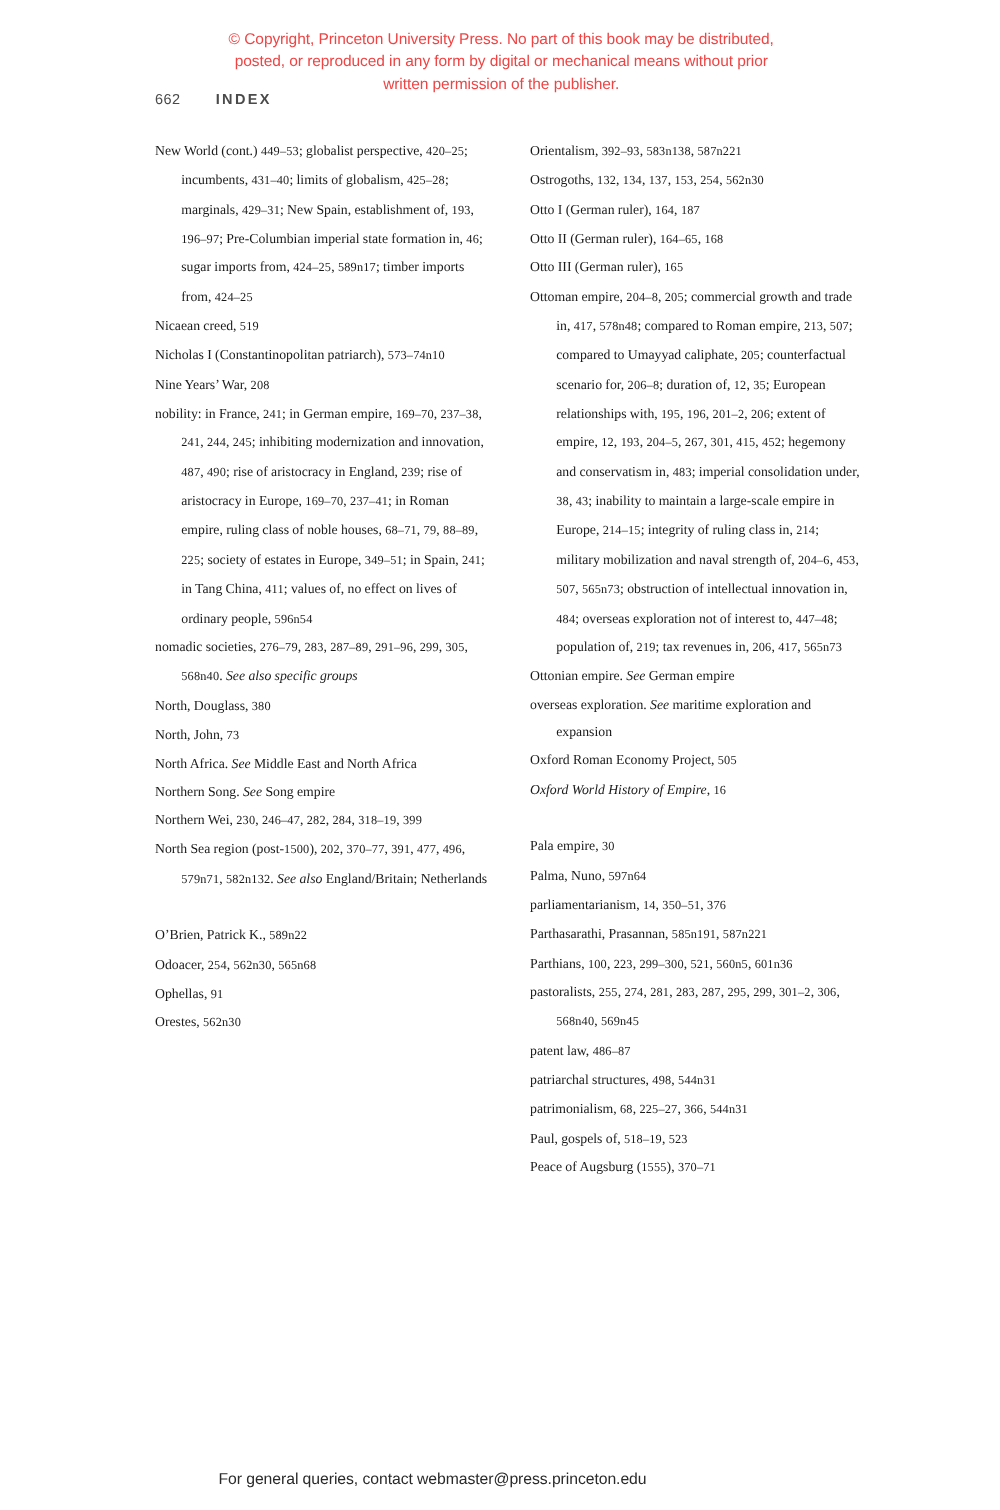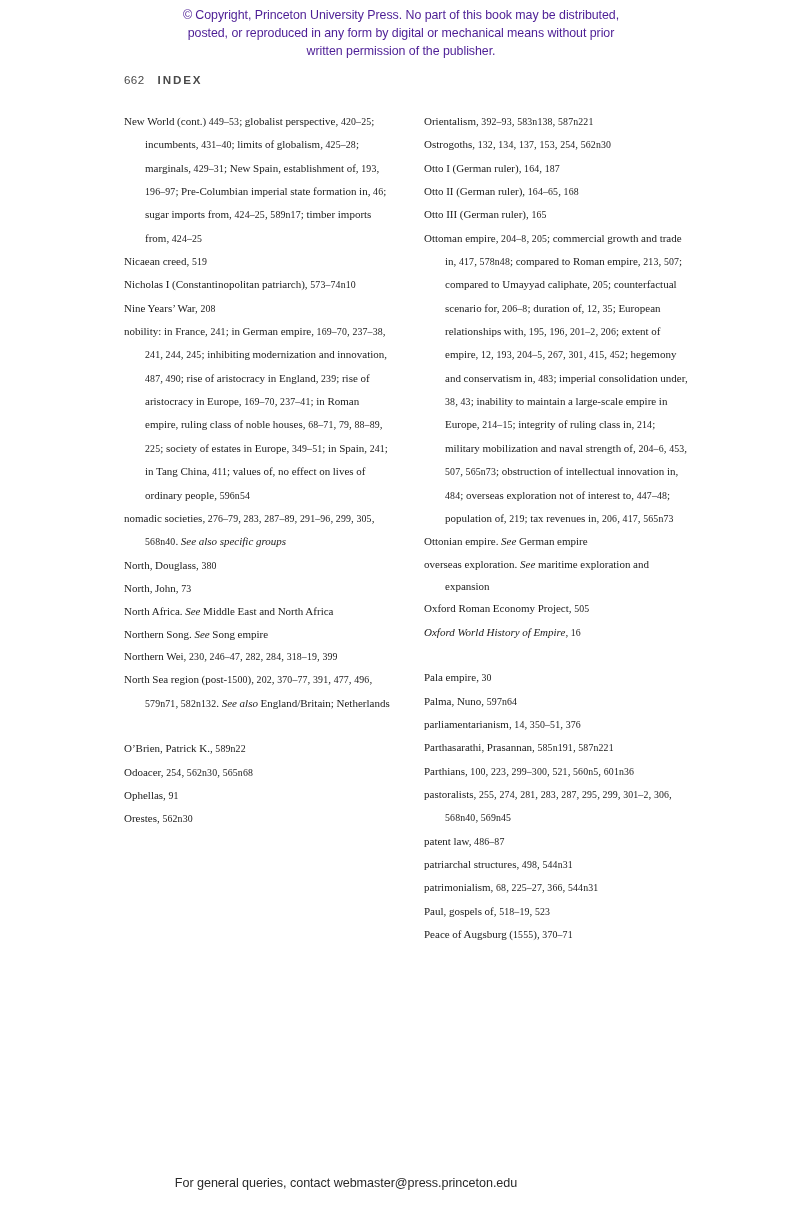--- a/index.html
+++ b/index.html
@@ -20,44 +20,44 @@
     position: absolute;
     left: 0; top: 0;
     width: 800px;
     height: 1208px;
   }
 
   
   #copyright-notice {
     position: absolute;
     left: 172px;
-    top: 6px;
+    top: 22px;
     width: 458px;
     font-family: "Liberation Sans", "DejaVu Sans", sans-serif;
     font-size: 12.4px;
     line-height: 18.2px;
-    color: #4c1d95;
+    color: #ef4444;
     text-align: center;
     letter-spacing: -0.05px;
   }
 
   
   #running-head {
     position: absolute;
     left: 124px;
     top: 73px;
     font-family: "Liberation Sans", "DejaVu Sans", sans-serif;
     font-size: 11.6px;
     color: #4a4a4a;
     letter-spacing: 0.2px;
     white-space: nowrap;
   }
   #running-head .folio {
     letter-spacing: 0.4px;
-    margin-right: 13px;
+    margin-right: 28px;
   }
   #running-head .label {
     letter-spacing: 1.9px;
     font-weight: 600;
   }
 
   
   .columns {
     position: absolute;
     left: 124px;

